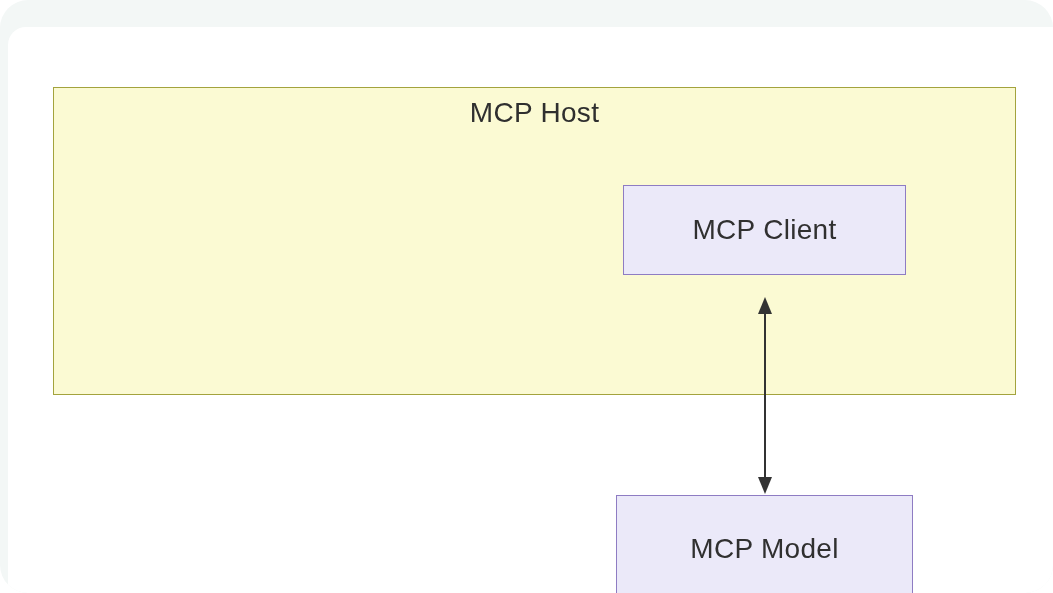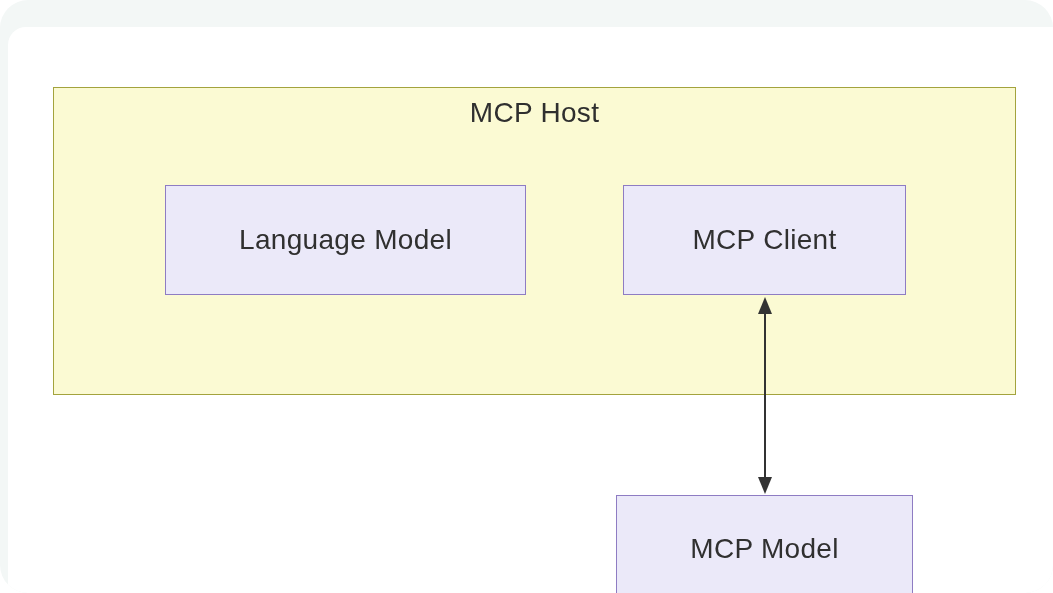--- a/index.html
+++ b/index.html
@@ -59,21 +59,21 @@
   .node-language-model {
     left: 157px;
     top: 158px;
     width: 361px;
     height: 110px;
   }
   .node-mcp-client {
     left: 615px;
     top: 158px;
     width: 283px;
-    height: 110px;
+    height: 90px;
   }
   .node-mcp-server {
     left: 608px;
     top: 468px;
     width: 297px;
     height: 107px;
   }
   .edge-layer {
     position: absolute;
     left: 0;
@@ -86,23 +86,20 @@
 </head>
 <body>
 
 <div class="screen">
   <div class="card">
 
     <div class="cluster">
       <div class="cluster-label">MCP Host</div>
     </div>
 
-    <div class="node node-language-model">
-      <span>Language Model</span>
-    </div>
 
     <div class="node node-mcp-client">
       <span>MCP Client</span>
     </div>
 
     <div class="node node-mcp-server">
       <span>MCP Model</span>
     </div>
 
     <svg class="edge-layer" viewBox="0 0 1053 593" xmlns="http://www.w3.org/2000/svg">

